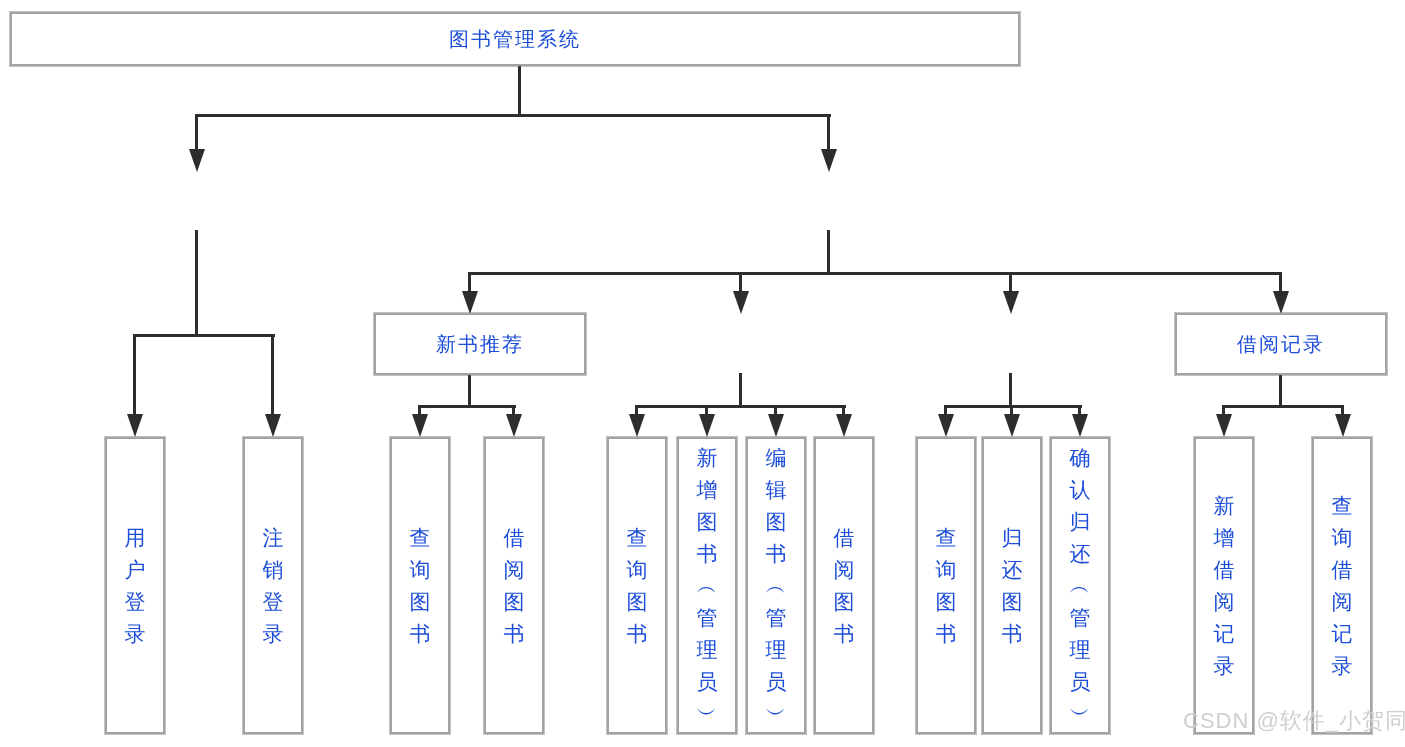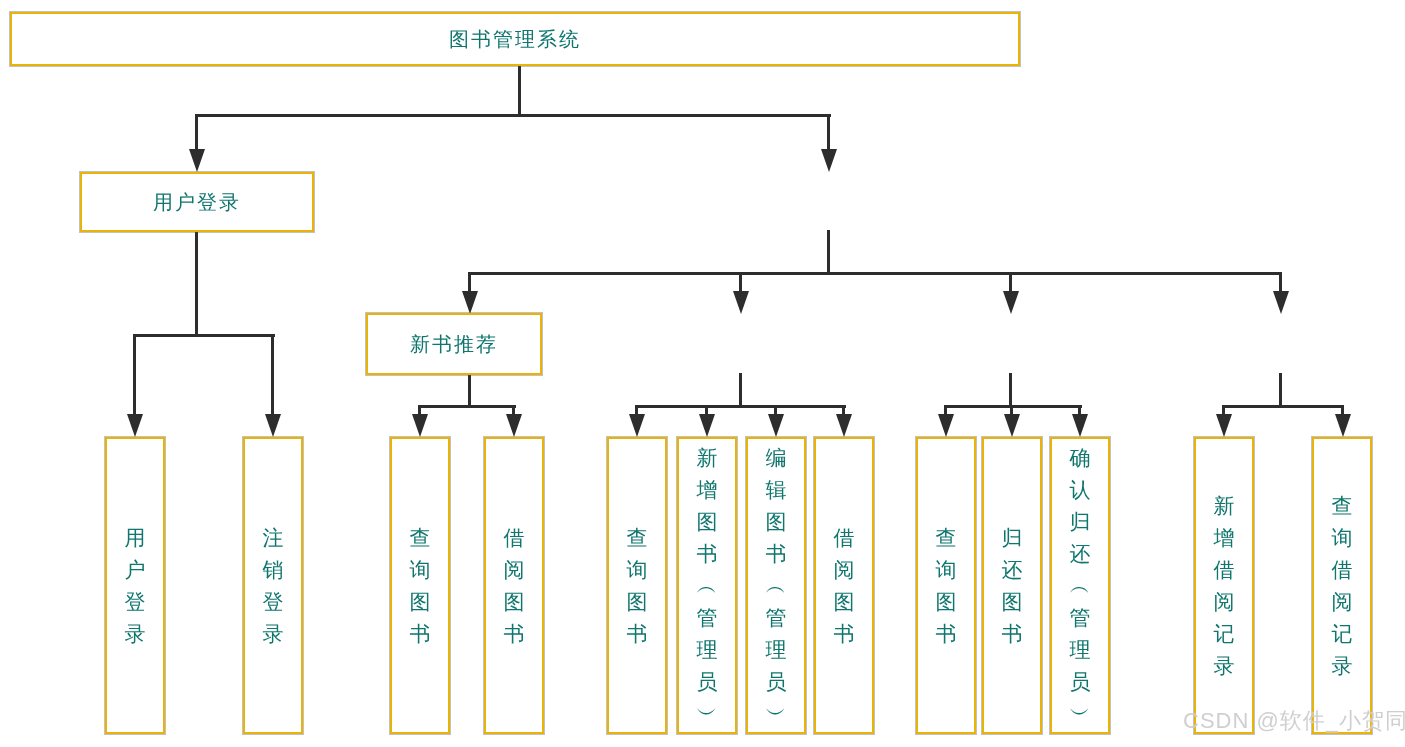--- a/index.html
+++ b/index.html
@@ -1,22 +1,22 @@
 <!DOCTYPE html>
 <html><head>
 <meta charset="utf-8">
 <style>
   html,body{margin:0;padding:0;background:#ffffff;}
   body{font-family:"Liberation Sans","DejaVu Sans",sans-serif;}
   .stage{position:relative;width:1405px;height:747px;background:#ffffff;overflow:hidden;}
   .box{
     position:absolute;box-sizing:border-box;background:#ffffff;
-    border:2px solid #eab308;box-shadow:0 0 0 1px rgba(80,80,80,.35);
+    border:2px solid #a3a3a3;box-shadow:0 0 0 1px rgba(80,80,80,.35);
     display:flex;align-items:center;justify-content:center;
-    color:#0f766e;font-size:20px;letter-spacing:2px;z-index:2;
+    color:#1d4ed8;font-size:20px;letter-spacing:2px;z-index:2;
   }
   .leaf{flex-direction:column;letter-spacing:0;}
   .vtext{display:flex;flex-direction:column;align-items:center;justify-content:center;height:100%;}
   .vchar{display:block;height:32px;line-height:32px;font-size:21px;text-align:center;}
   .hline,.vline{position:absolute;background:#2d2d2d;z-index:1;}
   .hline{height:3px;}
   .vline{width:3px;}
   .arrow{
     position:absolute;width:0;height:0;z-index:1;
     border-left:8px solid transparent;border-right:8px solid transparent;
@@ -37,23 +37,20 @@
     <span>图书管理系统</span>
   </div>
 
   <div class="vline" style="left:518px;top:64px;height:52px;"></div>
   <div class="hline" style="left:196px;top:114px;width:635px;"></div>
   <div class="vline" style="left:195px;top:114px;height:38px;"></div>
   <div class="arrow" style="left:189px;top:149px;"></div>
   <div class="vline" style="left:827px;top:114px;height:38px;"></div>
   <div class="arrow" style="left:821px;top:149px;"></div>
 
-  <div class="box" style="left:80px;top:172px;width:234px;height:60px;">
-    <span>用户登录</span>
-  </div>
 
   <div class="vline" style="left:195px;top:230px;height:106px;"></div>
   <div class="hline" style="left:133px;top:334px;width:142px;"></div>
   <div class="vline" style="left:133px;top:334px;height:82px;"></div>
   <div class="arrow" style="left:127px;top:414px;"></div>
   <div class="vline" style="left:271px;top:334px;height:82px;"></div>
   <div class="arrow" style="left:265px;top:414px;"></div>
 
   <div class="box leaf" style="left:105px;top:437px;width:60px;height:297px;">
     <span class="vtext">
@@ -76,22 +73,25 @@
   <div class="hline" style="left:468px;top:272px;width:814px;"></div>
   <div class="vline" style="left:468px;top:272px;height:22px;"></div>
   <div class="arrow" style="left:462px;top:291px;"></div>
   <div class="vline" style="left:739px;top:272px;height:22px;"></div>
   <div class="arrow" style="left:733px;top:291px;"></div>
   <div class="vline" style="left:1009px;top:272px;height:22px;"></div>
   <div class="arrow" style="left:1003px;top:291px;"></div>
   <div class="vline" style="left:1279px;top:272px;height:22px;"></div>
   <div class="arrow" style="left:1273px;top:291px;"></div>
 
-  <div class="box" style="left:366px;top:313px;width:176px;height:62px;">
+  <div class="box" style="left:374px;top:313px;width:212px;height:62px;">
     <span>新书推荐</span>
+  </div>
+  <div class="box" style="left:1175px;top:313px;width:212px;height:62px;">
+    <span>借阅记录</span>
   </div>
 
   <div class="vline" style="left:468px;top:373px;height:34px;"></div>
   <div class="hline" style="left:419px;top:405px;width:97px;"></div>
   <div class="vline" style="left:418px;top:405px;height:14px;"></div>
   <div class="arrow" style="left:412px;top:414px;"></div>
   <div class="vline" style="left:512px;top:405px;height:14px;"></div>
   <div class="arrow" style="left:506px;top:414px;"></div>
   <div class="box leaf" style="left:390px;top:437px;width:60px;height:297px;">
     <span class="vtext">

